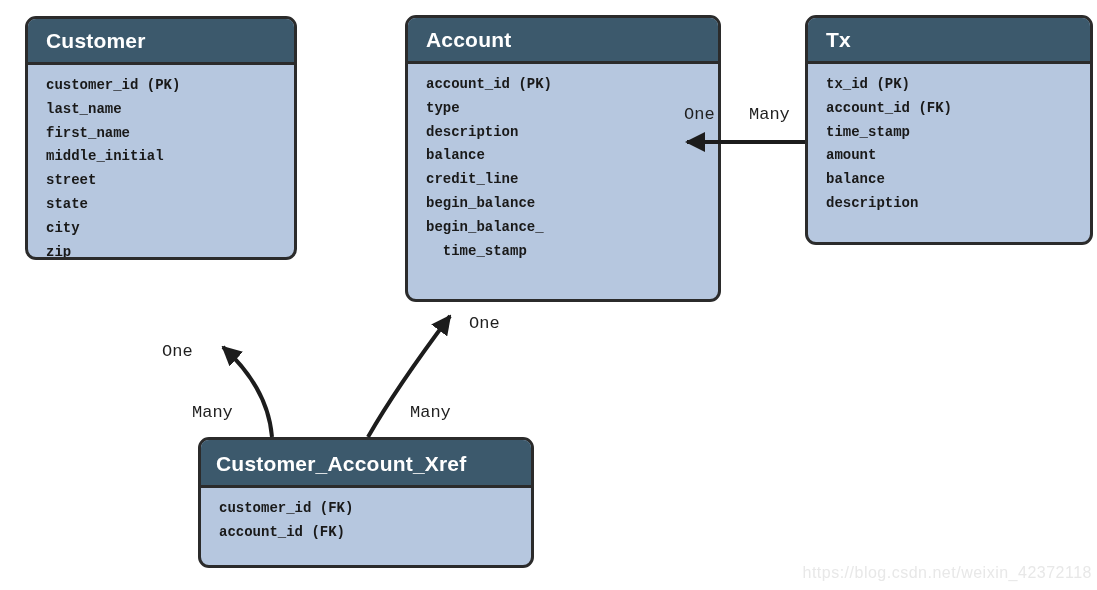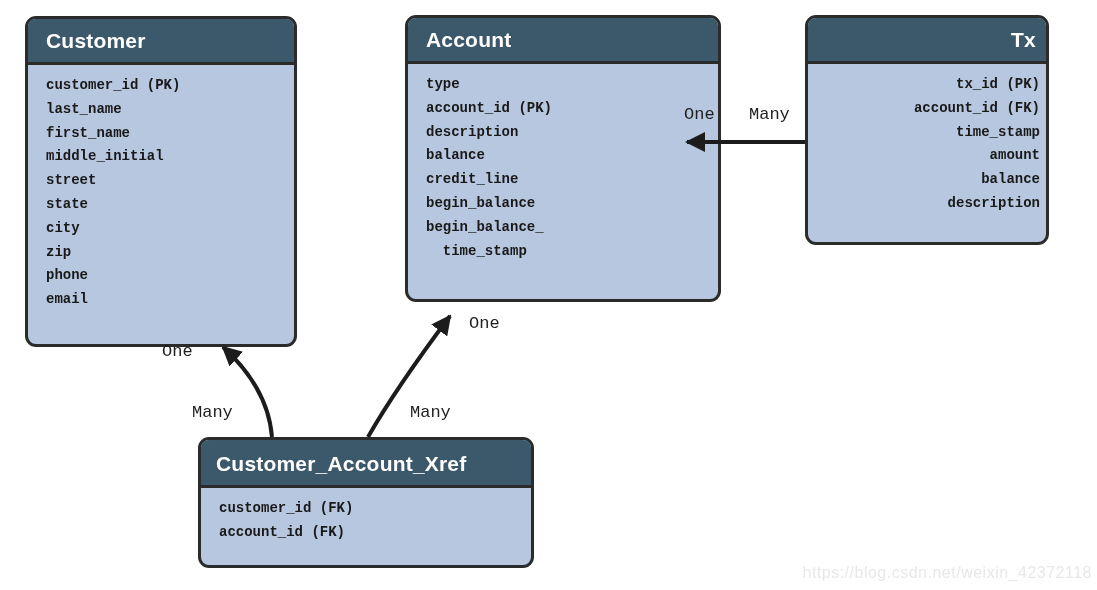--- a/index.html
+++ b/index.html
@@ -15,23 +15,23 @@
     background:#3c596c;color:#ffffff;font-weight:bold;font-size:21px;
     padding:10px 10px 9px 18px;border-bottom:3px solid #2b2b2b;
     font-family:"Liberation Sans",sans-serif;letter-spacing:0.2px;
   }
   .erd-body{
     padding:9px 6px 6px 18px;
     font-family:"Liberation Mono","DejaVu Sans Mono",monospace;
     font-weight:bold;font-size:14px;line-height:23.8px;color:#191919;
   }
   .field-row{white-space:pre;}
-  #tbl-customer{left:25px;top:16px;width:272px;height:331px;}
+  #tbl-customer{left:25px;top:16px;width:272px;height:244px;}
   #tbl-account{left:405px;top:15px;width:316px;height:287px;}
-  #tbl-tx{left:805px;top:15px;width:244px;height:230px;text-align:right;}
+  #tbl-tx{left:805px;top:15px;width:288px;height:230px;}
   #tbl-xref{left:198px;top:437px;width:336px;height:131px;}
   #tbl-xref .erd-header{padding-top:12px;padding-left:15px;}
   .arrow-layer{position:absolute;left:0;top:0;width:1097px;height:590px;pointer-events:none;}
   .rel-label{
     position:absolute;font-size:17px;color:#1f1f1f;
     font-family:Liberation Mono, monospace;
   }
   #lbl-one-acct-tx{left:684px;top:105px;}
   #lbl-many-acct-tx{left:749px;top:105px;}
   #lbl-one-customer{left:162px;top:342px;}
@@ -60,22 +60,22 @@
         <div class="field-row">city</div>
         <div class="field-row">zip</div>
         <div class="field-row">phone</div>
         <div class="field-row">email</div>
       </div>
   </div>
 
   <div class="erd-table" id="tbl-account">
     <div class="erd-header">Account</div>
     <div class="erd-body">
+        <div class="field-row">account_id (PK)</div>
         <div class="field-row">type</div>
-        <div class="field-row">account_id (PK)</div>
         <div class="field-row">description</div>
         <div class="field-row">balance</div>
         <div class="field-row">credit_line</div>
         <div class="field-row">begin_balance</div>
         <div class="field-row">begin_balance_</div>
         <div class="field-row">  time_stamp</div>
       </div>
   </div>
 
   <div class="erd-table" id="tbl-tx">

